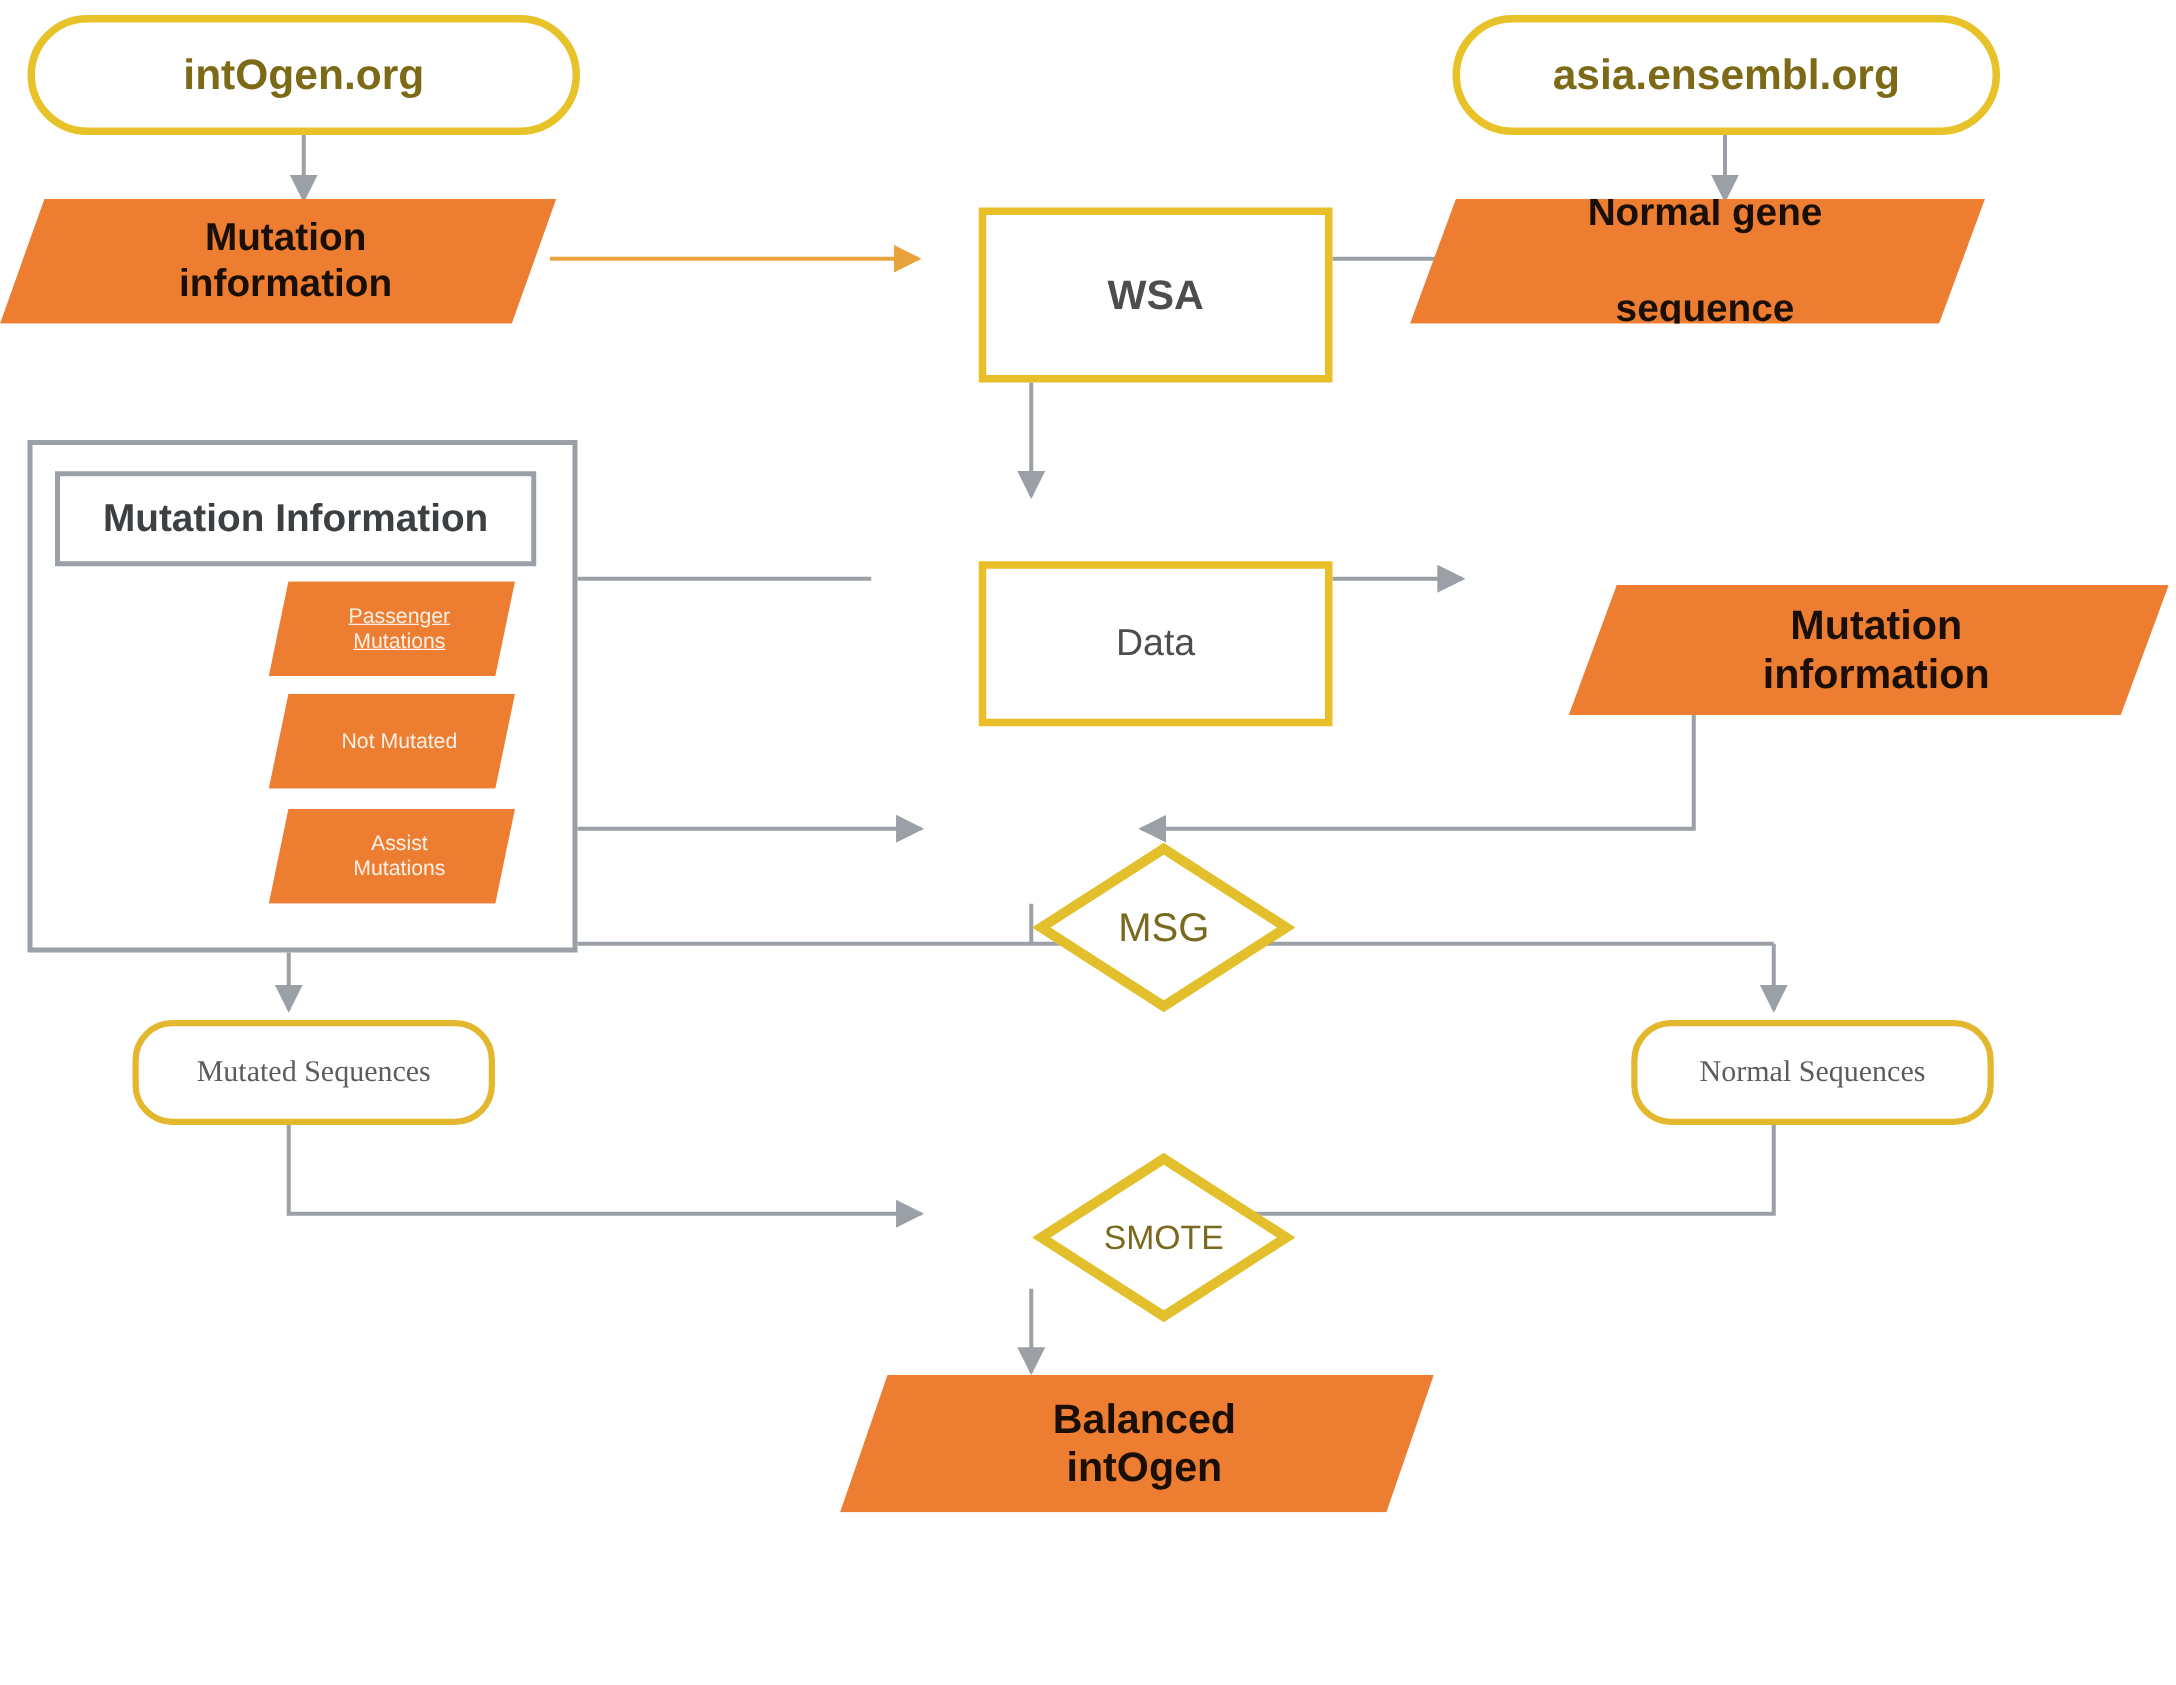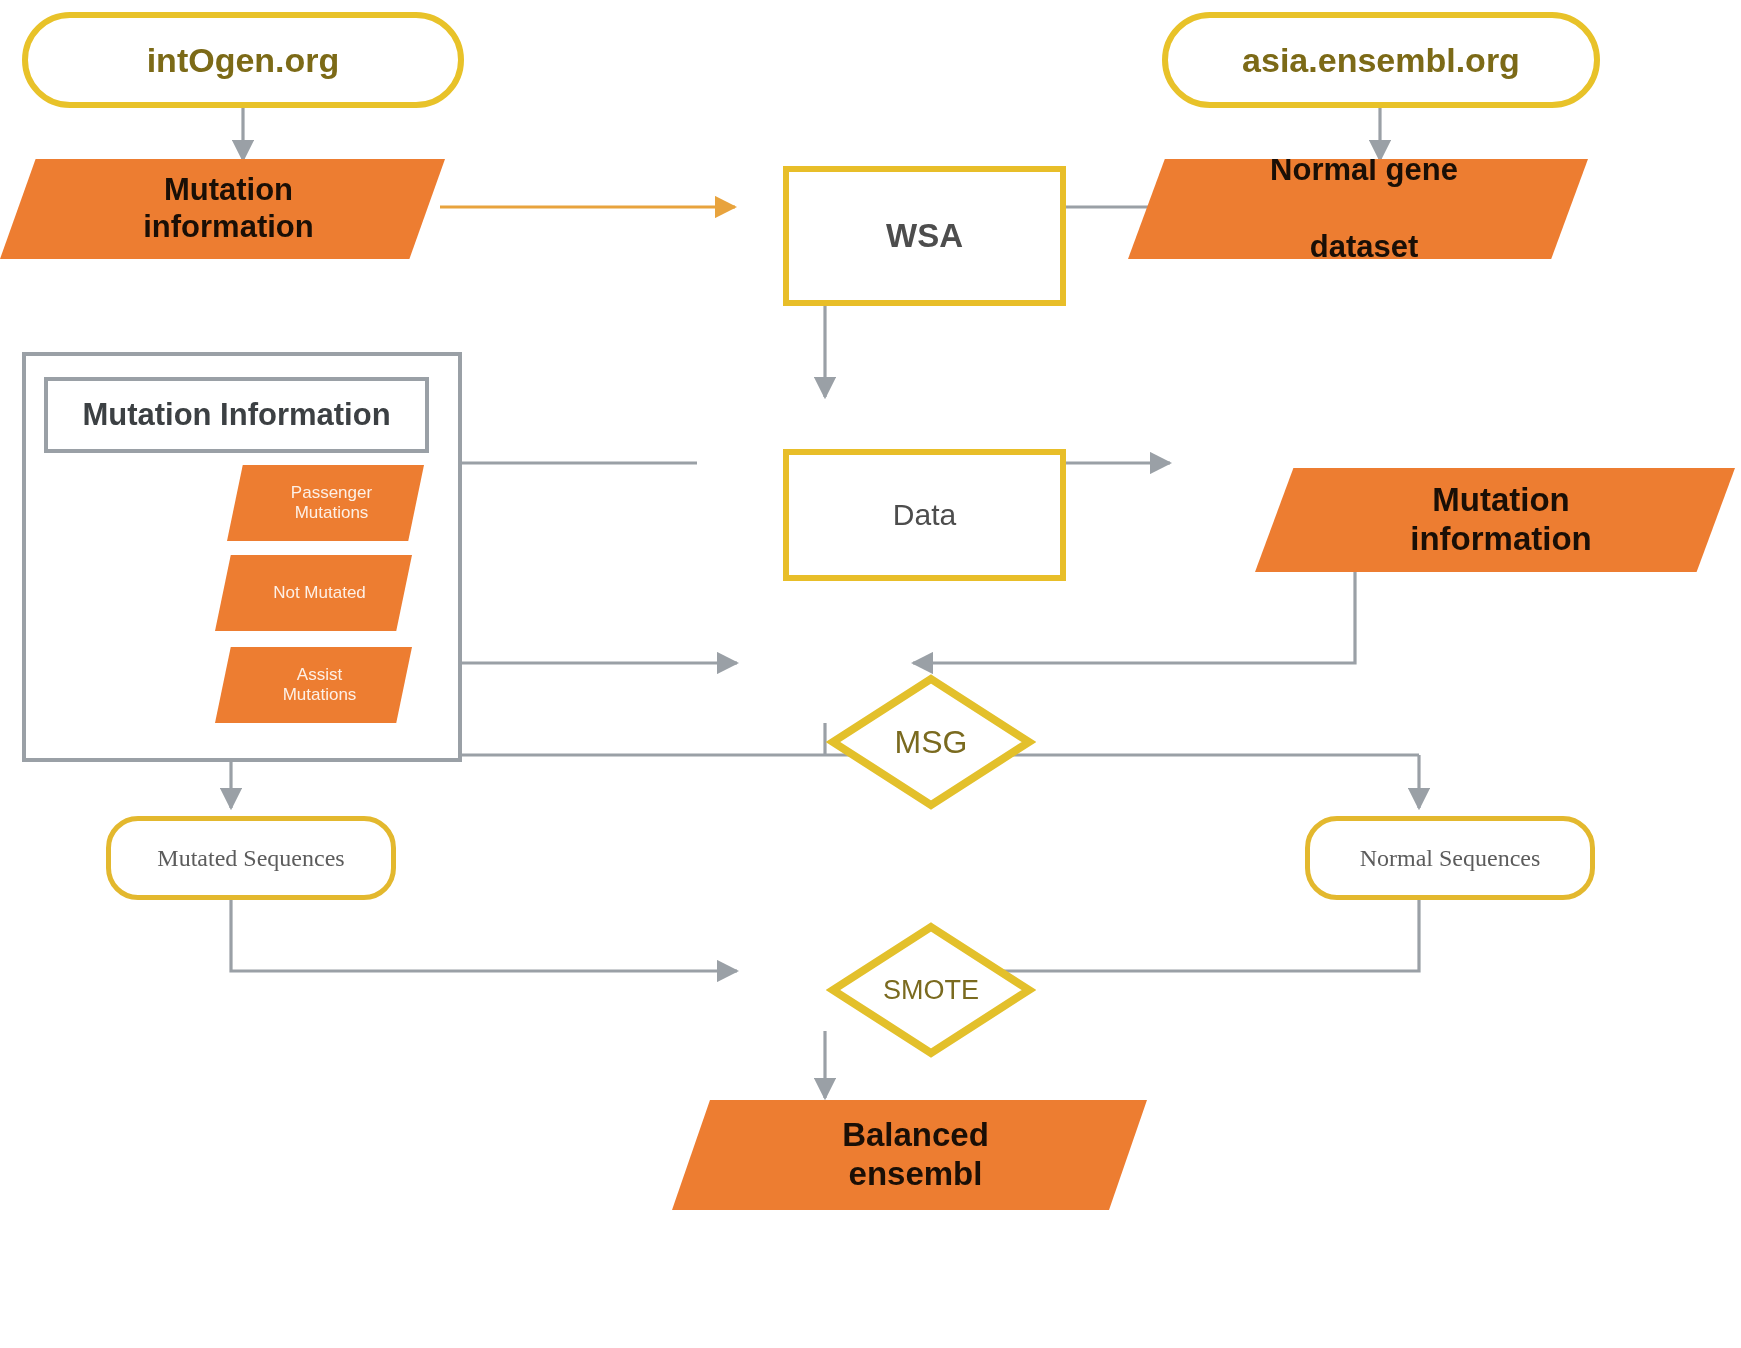--- a/index.html
+++ b/index.html
@@ -171,21 +171,21 @@
     <span>asia.ensembl.org</span>
   </div>
 
   <div class="node parallelogram skewL" style="left:0px; top:159px; width:445px; height:100px; font-size:31px; line-height:1.18; flex-direction:column;">
     <span>Mutation</span>
     <span>information</span>
   </div>
 
   <div class="node parallelogram skewL" style="left:1128px; top:159px; width:460px; height:100px; font-size:31px; line-height:1.18; flex-direction:column;gap:40px;">
     <span>Normal gene</span>
-    <span>dataset</span>
+    <span>sequence</span>
   </div>
 
   <div class="node process" style="left:783px; top:166px; width:283px; height:140px; font-size:33px;">
     <span>WSA</span>
   </div>
 
   <div class="node process" style="left:783px; top:449px; width:283px; height:132px; font-size:30px; font-weight:normal;">
     <span>Data</span>
   </div>
 
@@ -215,30 +215,30 @@
     <svg width="210" height="140" viewBox="0 0 210 140" xmlns="http://www.w3.org/2000/svg">
       <polygon points="105,7 203,70 105,133 7,70" fill="#ffffff" stroke="#E3C02B" stroke-width="8"></polygon>
     </svg>
     <div class="diamond-label" style="font-size:27px;">
       <span>SMOTE</span>
     </div>
   </div>
 
   <div class="node parallelogram skewL" style="left:672px; top:1100px; width:475px; height:110px; font-size:33px; line-height:1.18; flex-direction:column;">
     <span>Balanced</span>
-    <span>ensembl</span>
+    <span>intOgen</span>
   </div>
 
   <div class="group-box" style="left:22px; top:352px; width:440px; height:410px;"></div>
 
   <div class="group-title" style="left:44px; top:377px; width:385px; height:76px; font-size:31px;">
     <span>Mutation Information</span>
   </div>
 
-  <div class="node parallelogram skewL small" style="left:227px; top:465px; width:197px; height:76px; font-size:17px; line-height:1.2; flex-direction:column; z-index:3;">
+  <div class="node parallelogram skewL small" style="left:215px; top:465px; width:197px; height:76px; font-size:17px; line-height:1.2; flex-direction:column; z-index:3;text-decoration:underline;">
     <span>Passenger</span>
     <span>Mutations</span>
   </div>
 
   <div class="node parallelogram skewL small" style="left:215px; top:555px; width:197px; height:76px; font-size:17px; line-height:1.2; flex-direction:column; z-index:3;">
     <span>Not Mutated</span>
   </div>
 
   <div class="node parallelogram skewL small" style="left:215px; top:647px; width:197px; height:76px; font-size:17px; line-height:1.2; flex-direction:column; z-index:3;">
     <span>Assist</span>

